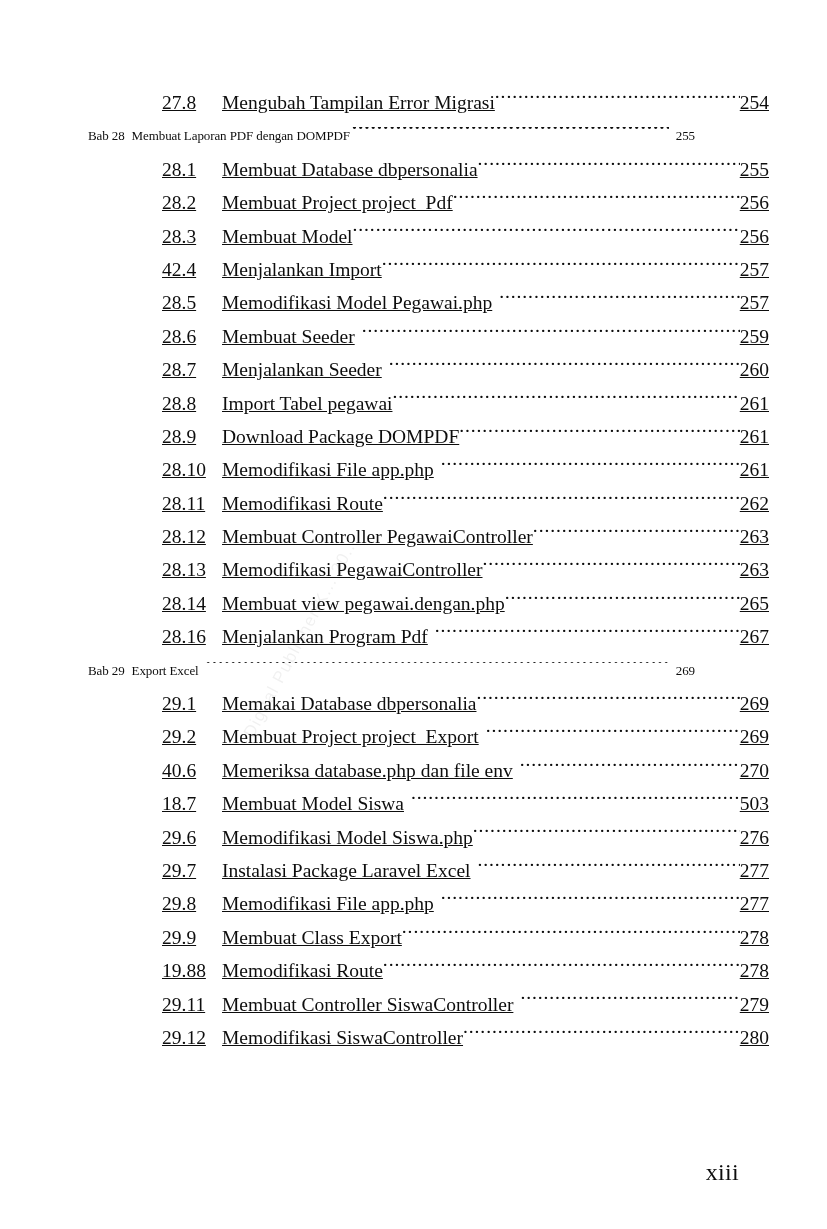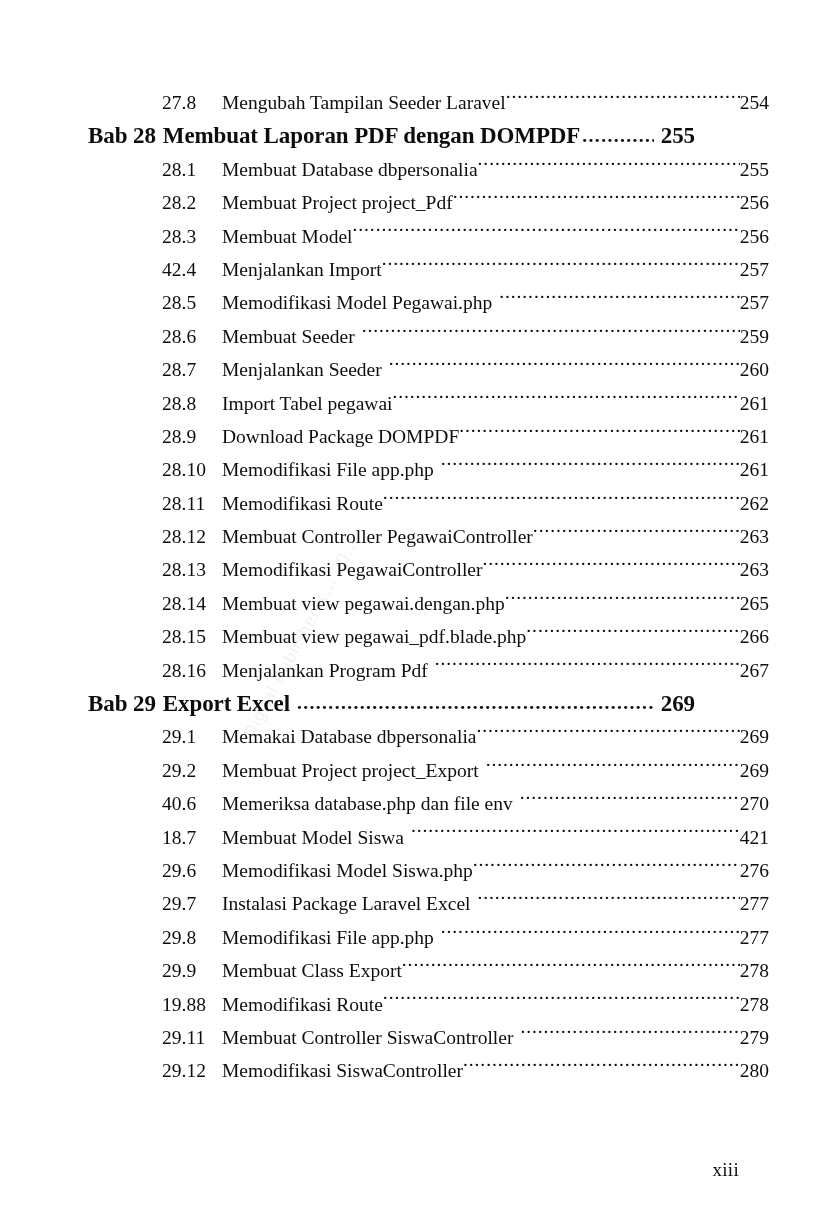--- a/index.html
+++ b/index.html
@@ -52,28 +52,28 @@
     height: 33.4px;
     font-size: 19.5px;
     line-height: 33.4px;
     color: #0d0d0d;
     white-space: nowrap;
   }
 
   
   .toc-entry.level-section {
     padding-left: 74px;
+    text-decoration: underline;
   }
 
   .toc-entry.level-chapter {
     padding-left: 0;
-    font-weight: bold;
-    font-size: 23px;
+    font-weight: normal;
+    font-size: 13px;
     letter-spacing: -0.1px;
-    align-items: flex-end;
   }
 
   .entry-num {
     flex: 0 0 auto;
     width: 60px;
     text-align: left;
   }
 
   .toc-entry.level-chapter .entry-num {
     width: auto;
@@ -125,36 +125,36 @@
   
   .toc-entry.gap-before-leader .entry-title {
     padding-right: 7px;
   }
 
   
   .folio {
     position: absolute;
     right: 88px;
     top: 1159px;
-    font-size: 19px;
+    font-size: 24px;
     color: #0d0d0d;
     letter-spacing: 0.3px;
   }
 </style>
 </head>
 <body>
 
 <div class="page">
 
   <div class="watermark">Digital Publisher/K... 20..</div>
 
   <div class="toc" id="toc-list">
       <div class="toc-entry level-section">
         <span class="entry-num">27.8</span>
-        <span class="entry-title">Mengubah Tampilan Seeder Laravel</span>
+        <span class="entry-title">Mengubah Tampilan Error Migrasi</span>
         <span class="leader"></span>
         <span class="entry-page">254</span>
       </div>
       <div class="toc-entry level-chapter">
         <span class="entry-num">Bab 28</span>
         <span class="entry-title">Membuat Laporan PDF dengan DOMPDF</span>
         <span class="leader"></span>
         <span class="entry-page">255</span>
       </div>
       <div class="toc-entry level-section">
@@ -234,26 +234,20 @@
         <span class="entry-title">Memodifikasi PegawaiController</span>
         <span class="leader"></span>
         <span class="entry-page">263</span>
       </div>
       <div class="toc-entry level-section">
         <span class="entry-num">28.14</span>
         <span class="entry-title">Membuat view pegawai.dengan.php</span>
         <span class="leader"></span>
         <span class="entry-page">265</span>
       </div>
-      <div class="toc-entry level-section">
-        <span class="entry-num">28.15</span>
-        <span class="entry-title">Membuat view pegawai_pdf.blade.php</span>
-        <span class="leader"></span>
-        <span class="entry-page">266</span>
-      </div>
       <div class="toc-entry level-section gap-before-leader">
         <span class="entry-num">28.16</span>
         <span class="entry-title">Menjalankan Program Pdf</span>
         <span class="leader"></span>
         <span class="entry-page">267</span>
       </div>
       <div class="toc-entry level-chapter gap-before-leader">
         <span class="entry-num">Bab 29</span>
         <span class="entry-title">Export Excel</span>
         <span class="leader"></span>
@@ -274,21 +268,21 @@
       <div class="toc-entry level-section gap-before-leader">
         <span class="entry-num">40.6</span>
         <span class="entry-title">Memeriksa database.php dan file env</span>
         <span class="leader"></span>
         <span class="entry-page">270</span>
       </div>
       <div class="toc-entry level-section gap-before-leader">
         <span class="entry-num">18.7</span>
         <span class="entry-title">Membuat Model Siswa</span>
         <span class="leader"></span>
-        <span class="entry-page">421</span>
+        <span class="entry-page">503</span>
       </div>
       <div class="toc-entry level-section">
         <span class="entry-num">29.6</span>
         <span class="entry-title">Memodifikasi Model Siswa.php</span>
         <span class="leader"></span>
         <span class="entry-page">276</span>
       </div>
       <div class="toc-entry level-section gap-before-leader">
         <span class="entry-num">29.7</span>
         <span class="entry-title">Instalasi Package Laravel Excel</span>

